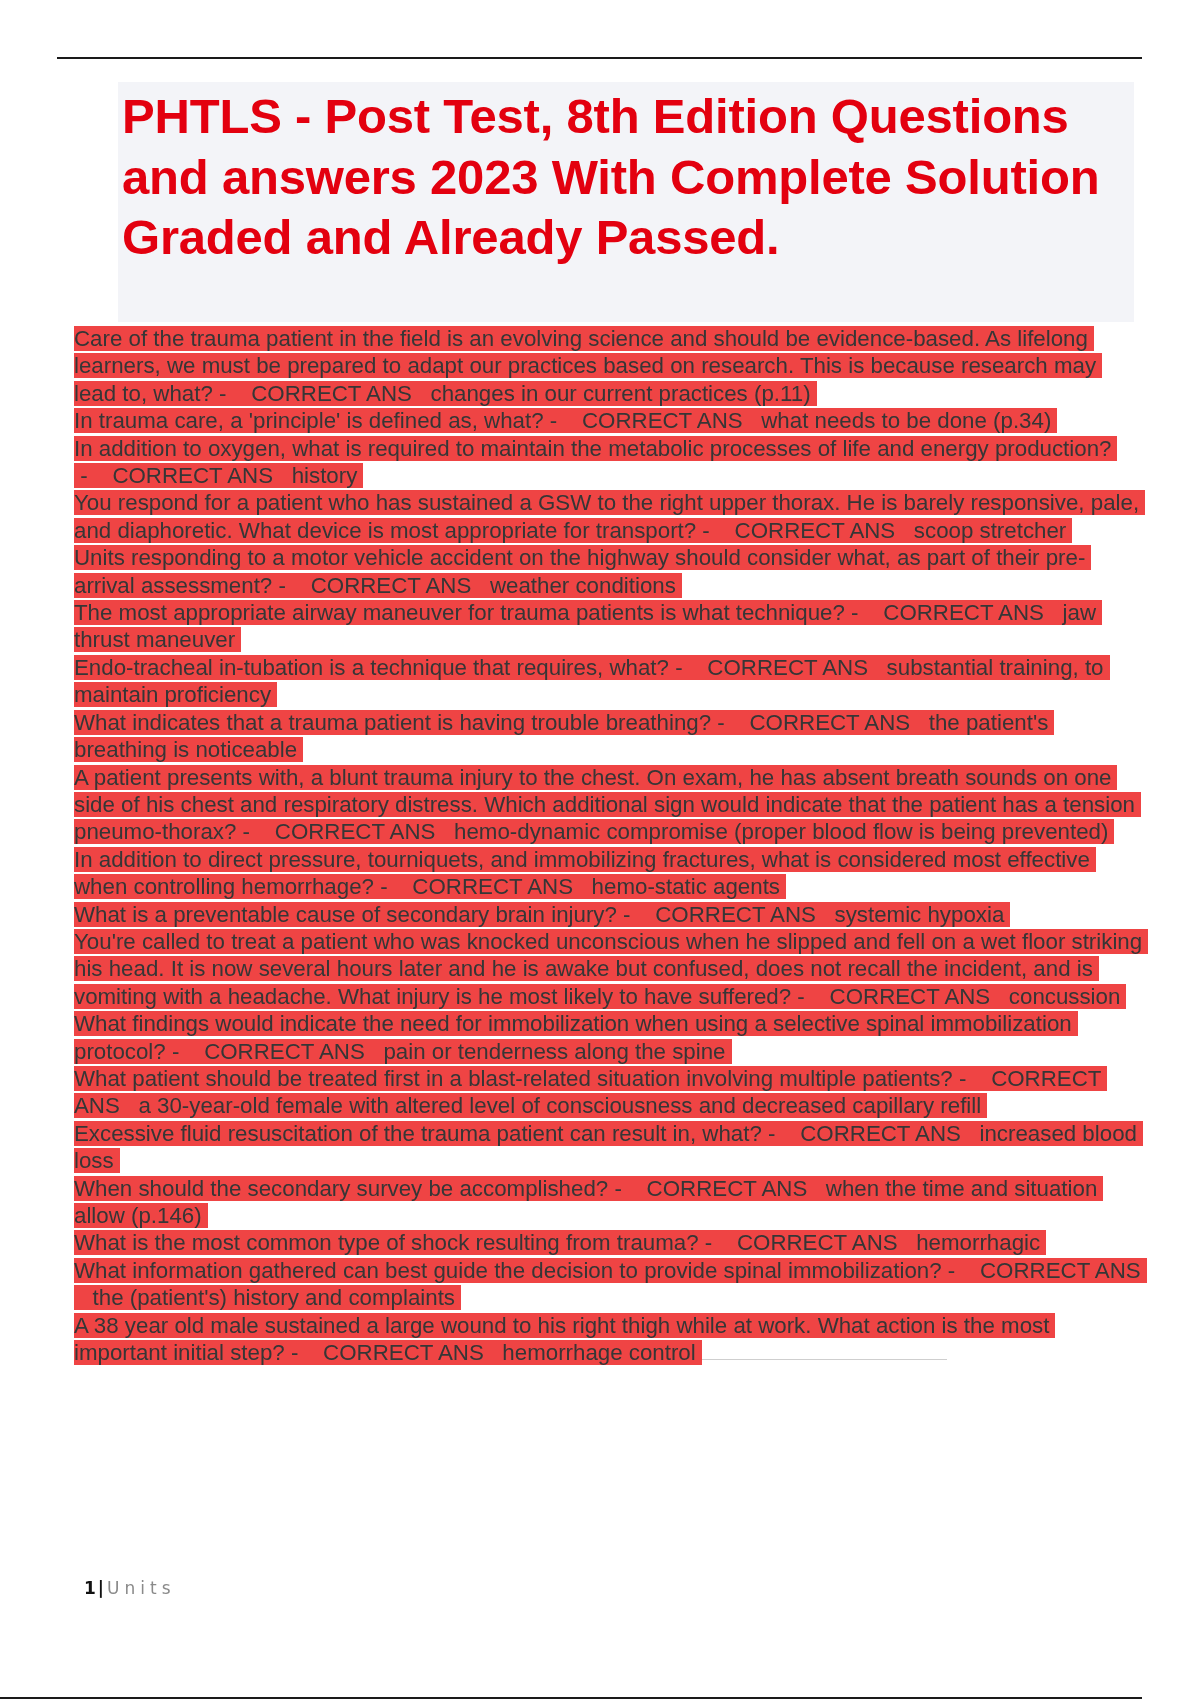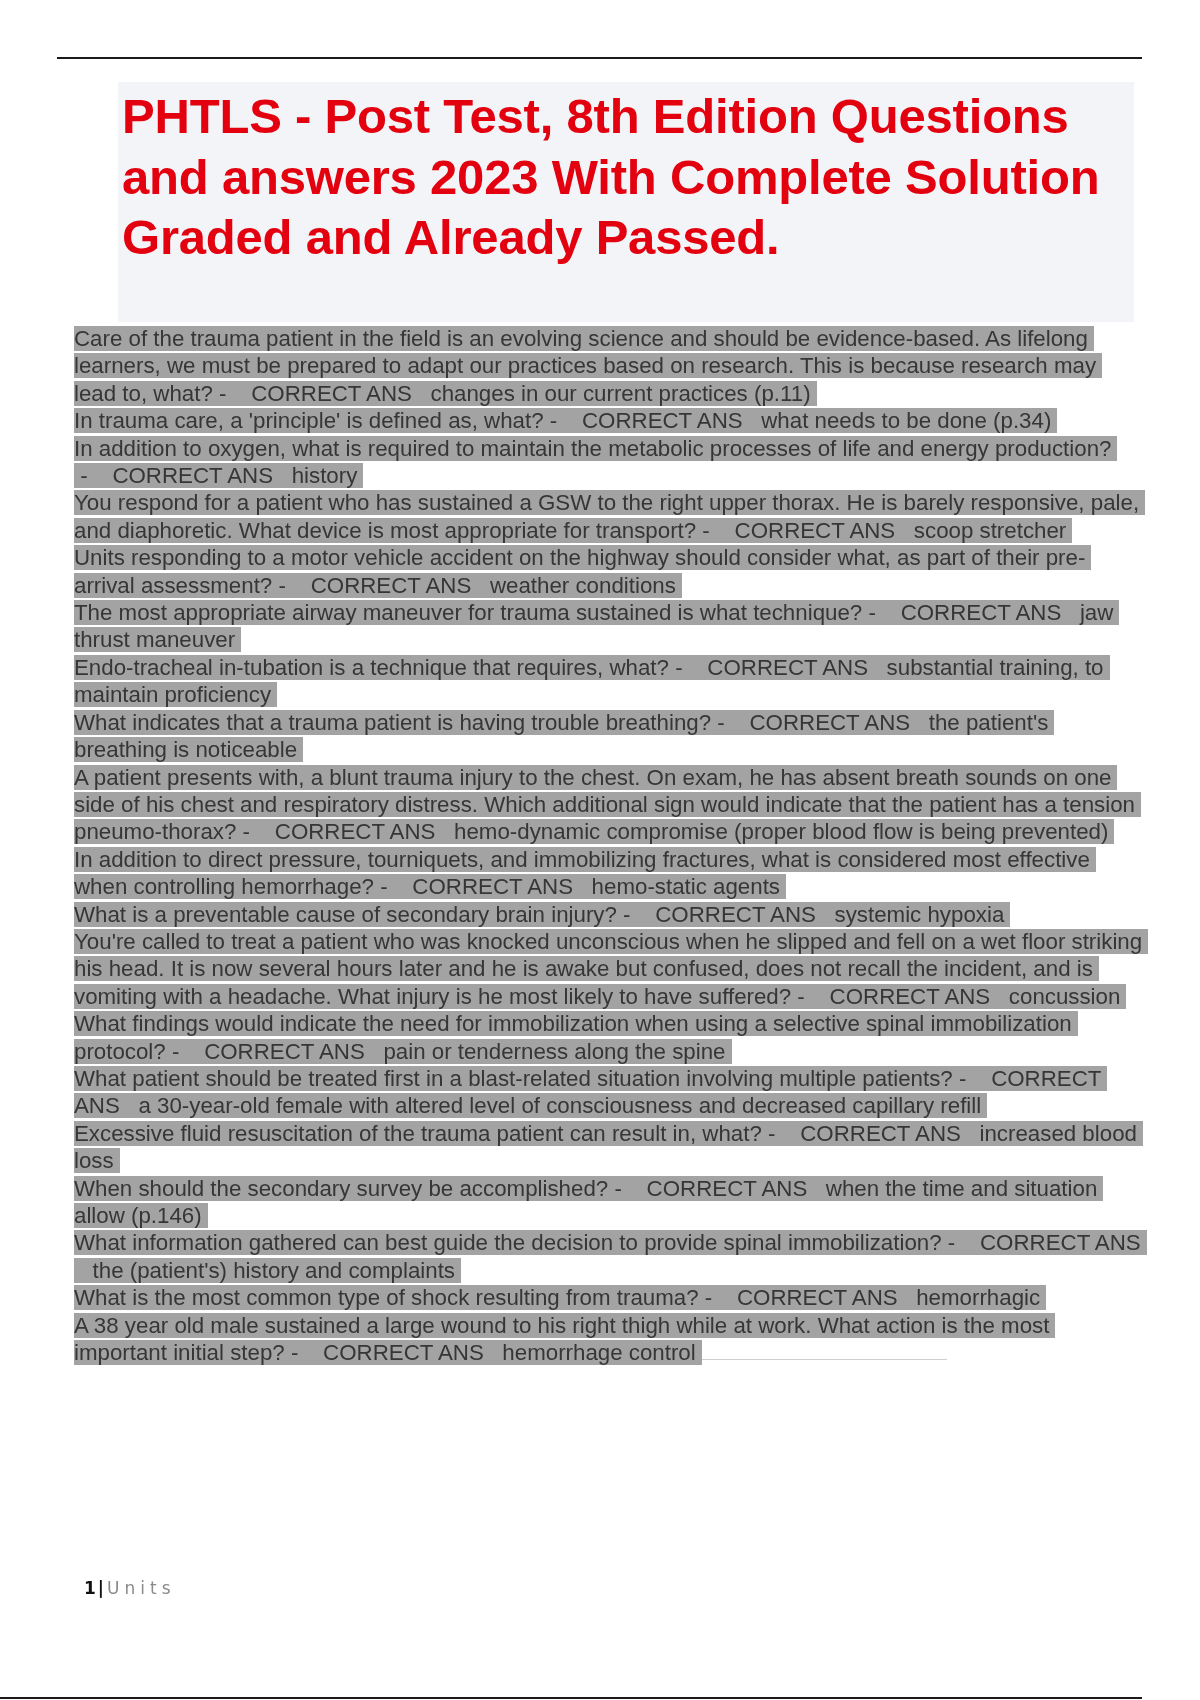--- a/index.html
+++ b/index.html
@@ -59,21 +59,21 @@
       color: #363636;
       font-family: "Liberation Sans", sans-serif;
       font-size: 22.3px;
       line-height: 27.4px;
     }
     .qa {
       margin: 0;
       padding: 0;
     }
     .qa span.hl {
-      background: #a3a3a3;
+      background: #ef4444;
       box-decoration-break: clone;
       -webkit-box-decoration-break: clone;
       padding-right: 6px;
       text-align: right;
     }
     .sep {
       white-space: pre;
     }
     .trailing-line {
       display: inline-block;
@@ -111,33 +111,33 @@
 
 <div class="title-block"></div>
 <h1 class="title-text">PHTLS - Post Test, 8th Edition Questions and answers 2023 With Complete Solution Graded and Already Passed.</h1>
 
 <div class="body-text">
   <p class="qa"><span class="hl"><span>Care of the trauma patient in the field is an evolving science and should be evidence-based. As lifelong learners, we must be prepared to adapt our practices based on research. This is because research may lead to, what?</span><span class="sep"> -    </span><span>CORRECT ANS</span><span class="sep">   </span><span>changes in our current practices (p.11)</span></span></p>
   <p class="qa"><span class="hl"><span>In trauma care, a 'principle' is defined as, what?</span><span class="sep"> -    </span><span>CORRECT ANS</span><span class="sep">   </span><span>what needs to be done (p.34)</span></span></p>
   <p class="qa"><span class="hl"><span>In addition to oxygen, what is required to maintain the metabolic processes of life and energy production?</span><span class="sep"> -    </span><span>CORRECT ANS</span><span class="sep">   </span><span>history</span></span></p>
   <p class="qa"><span class="hl"><span>You respond for a patient who has sustained a GSW to the right upper thorax. He is barely responsive, pale, and diaphoretic. What device is most appropriate for transport?</span><span class="sep"> -    </span><span>CORRECT ANS</span><span class="sep">   </span><span>scoop stretcher</span></span></p>
   <p class="qa"><span class="hl"><span>Units responding to a motor vehicle accident on the highway should consider what, as part of their pre-arrival assessment?</span><span class="sep"> -    </span><span>CORRECT ANS</span><span class="sep">   </span><span>weather conditions</span></span></p>
-  <p class="qa"><span class="hl"><span>The most appropriate airway maneuver for trauma sustained is what technique?</span><span class="sep"> -    </span><span>CORRECT ANS</span><span class="sep">   </span><span>jaw thrust maneuver</span></span></p>
+  <p class="qa"><span class="hl"><span>The most appropriate airway maneuver for trauma patients is what technique?</span><span class="sep"> -    </span><span>CORRECT ANS</span><span class="sep">   </span><span>jaw thrust maneuver</span></span></p>
   <p class="qa"><span class="hl"><span>Endo-tracheal in-tubation is a technique that requires, what?</span><span class="sep"> -    </span><span>CORRECT ANS</span><span class="sep">   </span><span>substantial training, to maintain proficiency</span></span></p>
   <p class="qa"><span class="hl"><span>What indicates that a trauma patient is having trouble breathing?</span><span class="sep"> -    </span><span>CORRECT ANS</span><span class="sep">   </span><span>the patient's breathing is noticeable</span></span></p>
   <p class="qa"><span class="hl"><span>A patient presents with, a blunt trauma injury to the chest. On exam, he has absent breath sounds on one side of his chest and respiratory distress. Which additional sign would indicate that the patient has a tension pneumo-thorax?</span><span class="sep"> -    </span><span>CORRECT ANS</span><span class="sep">   </span><span>hemo-dynamic compromise (proper blood flow is being prevented)</span></span></p>
   <p class="qa"><span class="hl"><span>In addition to direct pressure, tourniquets, and immobilizing fractures, what is considered most effective when controlling hemorrhage?</span><span class="sep"> -    </span><span>CORRECT ANS</span><span class="sep">   </span><span>hemo-static agents</span></span></p>
   <p class="qa"><span class="hl"><span>What is a preventable cause of secondary brain injury?</span><span class="sep"> -    </span><span>CORRECT ANS</span><span class="sep">   </span><span>systemic hypoxia</span></span></p>
   <p class="qa"><span class="hl"><span>You're called to treat a patient who was knocked unconscious when he slipped and fell on a wet floor striking his head. It is now several hours later and he is awake but confused, does not recall the incident, and is vomiting with a headache. What injury is he most likely to have suffered?</span><span class="sep"> -    </span><span>CORRECT ANS</span><span class="sep">   </span><span>concussion</span></span></p>
   <p class="qa"><span class="hl"><span>What findings would indicate the need for immobilization when using a selective spinal immobilization protocol?</span><span class="sep"> -    </span><span>CORRECT ANS</span><span class="sep">   </span><span>pain or tenderness along the spine</span></span></p>
   <p class="qa"><span class="hl"><span>What patient should be treated first in a blast-related situation involving multiple patients?</span><span class="sep"> -    </span><span>CORRECT ANS</span><span class="sep">   </span><span>a 30-year-old female with altered level of consciousness and decreased capillary refill</span></span></p>
   <p class="qa"><span class="hl"><span>Excessive fluid resuscitation of the trauma patient can result in, what?</span><span class="sep"> -    </span><span>CORRECT ANS</span><span class="sep">   </span><span>increased blood loss</span></span></p>
   <p class="qa"><span class="hl"><span>When should the secondary survey be accomplished?</span><span class="sep"> -    </span><span>CORRECT ANS</span><span class="sep">   </span><span>when the time and situation allow (p.146)</span></span></p>
+  <p class="qa"><span class="hl"><span>What is the most common type of shock resulting from trauma?</span><span class="sep"> -    </span><span>CORRECT ANS</span><span class="sep">   </span><span>hemorrhagic</span></span></p>
   <p class="qa"><span class="hl"><span>What information gathered can best guide the decision to provide spinal immobilization?</span><span class="sep"> -    </span><span>CORRECT ANS</span><span class="sep">   </span><span>the (patient's) history and complaints</span></span></p>
-  <p class="qa"><span class="hl"><span>What is the most common type of shock resulting from trauma?</span><span class="sep"> -    </span><span>CORRECT ANS</span><span class="sep">   </span><span>hemorrhagic</span></span></p>
   <p class="qa"><span class="hl"><span>A 38 year old male sustained a large wound to his right thigh while at work. What action is the most important initial step?</span><span class="sep"> -    </span><span>CORRECT ANS</span><span class="sep">   </span><span>hemorrhage control</span></span><span class="trailing-line"></span></p>
 </div>
 
 <div class="footer">
   <span class="num">1</span><span class="bar">|</span><span class="word">Units</span>
 </div>
 
 <div class="rule-bottom"></div>
 
 </body></html>

